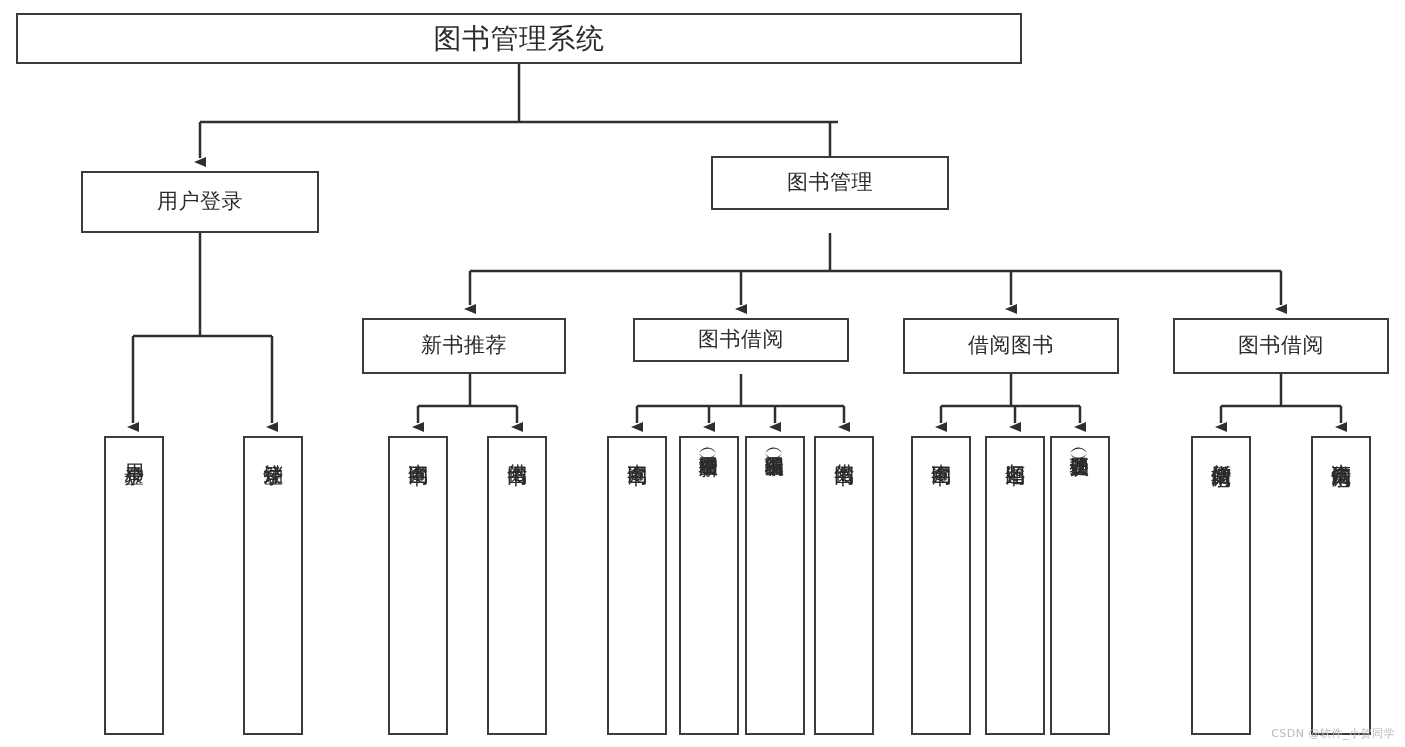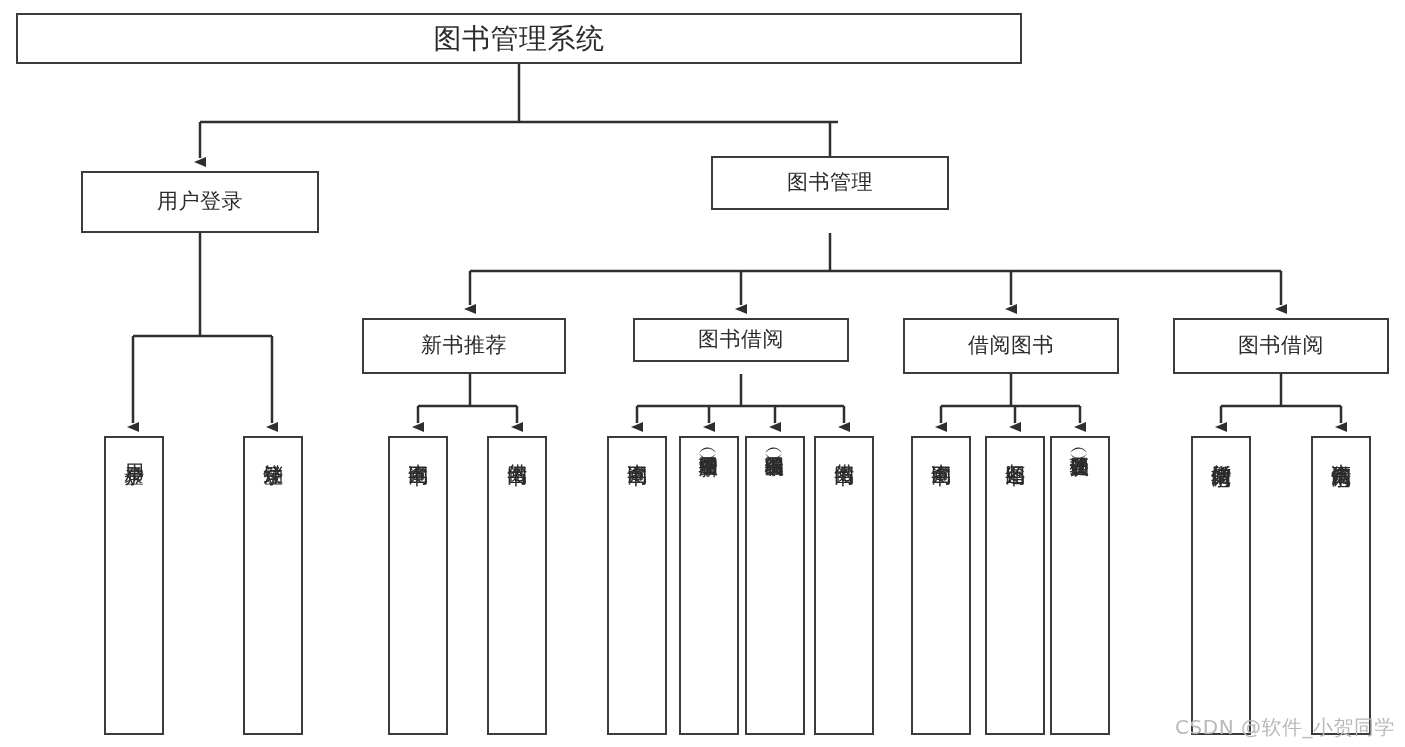--- a/index.html
+++ b/index.html
@@ -69,21 +69,21 @@
     padding-top: 4px;
   }
   .node.vert.tall .node-label {
     font-size: 19px;
     letter-spacing: 0px;
   }
   .watermark {
     position: absolute;
     right: 10px;
     bottom: 6px;
-    font-size: 20px;
+    font-size: 11px;
     color: #b9b9b9;
     letter-spacing: 0.5px;
     white-space: nowrap;
     font-family: "DejaVu Sans", "Liberation Sans", sans-serif;
     margin-top: 11px;
   }
 </style>
 </head>
 <body>
 

